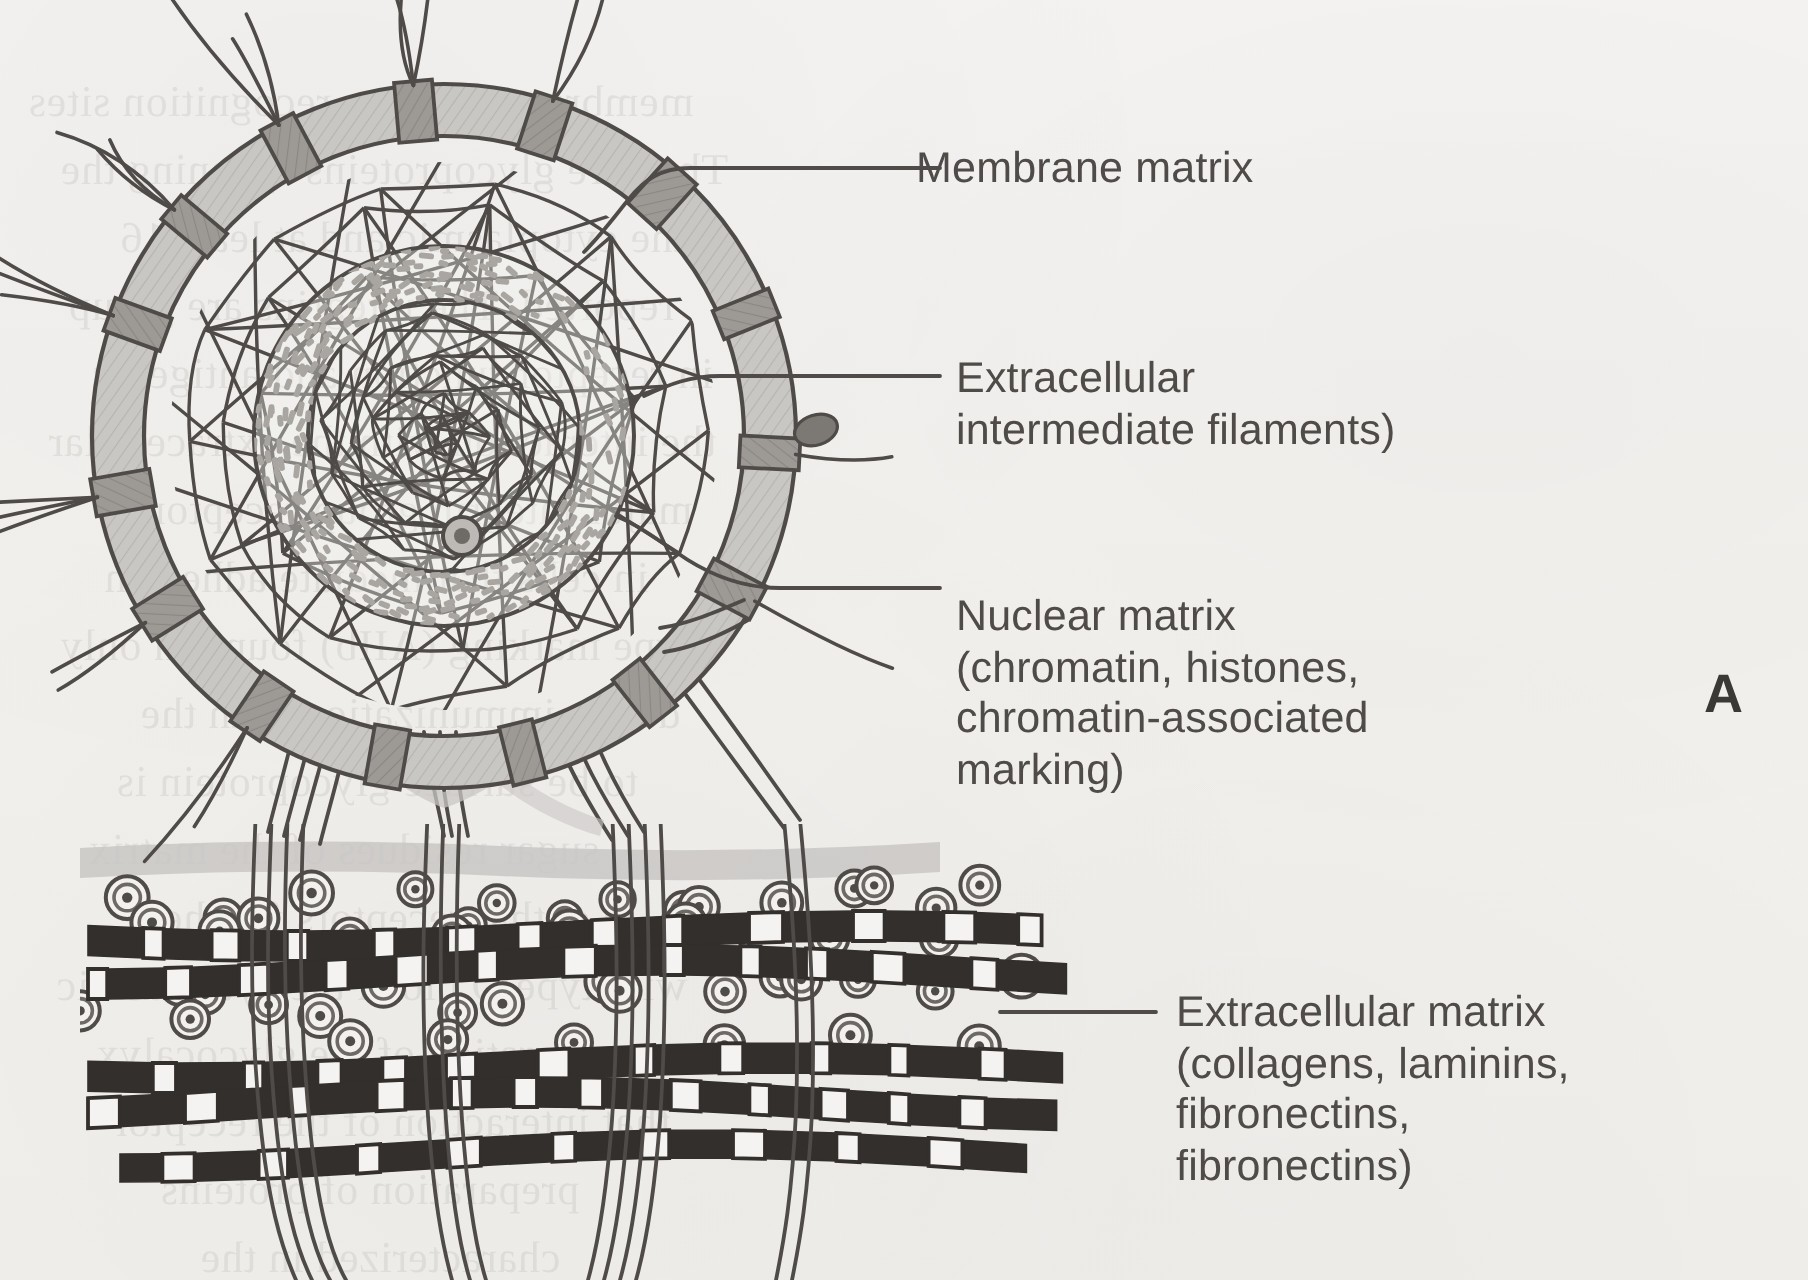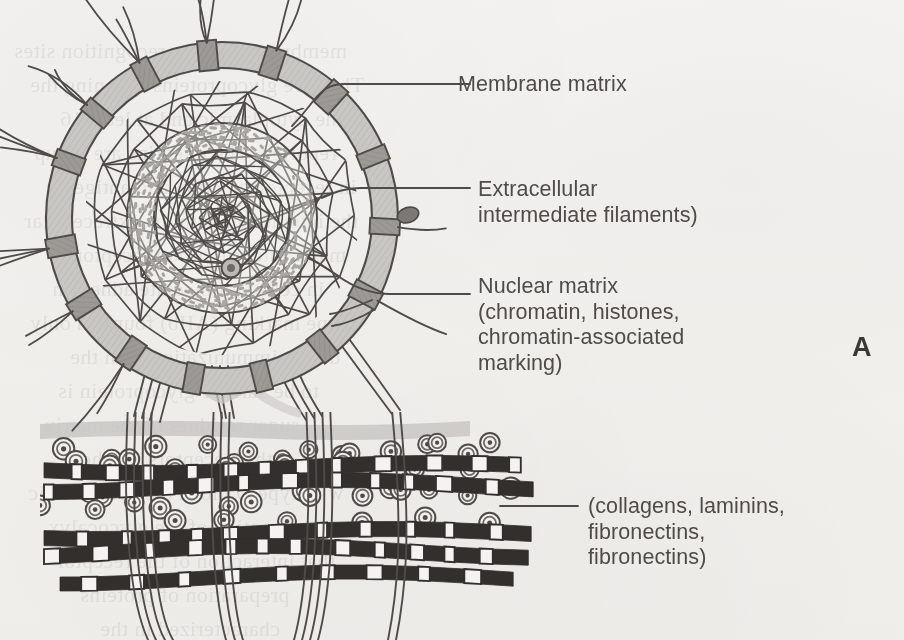--- a/index.html
+++ b/index.html
@@ -1004,27 +1004,28 @@
   </svg>
 
   <div id="label-layer">
       <div class="lbl" style="left: 458px; top: 72px;">
         <div>Membrane matrix</div>
       </div>
       <div class="lbl" style="left: 478px; top: 177px;">
         <div>Extracellular</div>
         <div>intermediate filaments)</div>
       </div>
-      <div class="lbl" style="left: 478px; top: 274px;">
+      <div class="lbl" style="left: 478px; top: 296px;">
         <div>Nuclear matrix</div>
         <div>(chromatin, histones,</div>
         <div>chromatin-associated</div>
         <div>marking)</div>
       </div>
       <div class="lbl" style="left: 588px; top: 494px;">
+        <div>Extracellular matrix</div>
         <div>(collagens, laminins,</div>
         <div>fibronectins,</div>
         <div>fibronectins)</div>
       </div>
     </div>
 
   <div class="panel-letter" style="left:852px;top:332px;">A</div>
 </div>
 
 </body></html>

